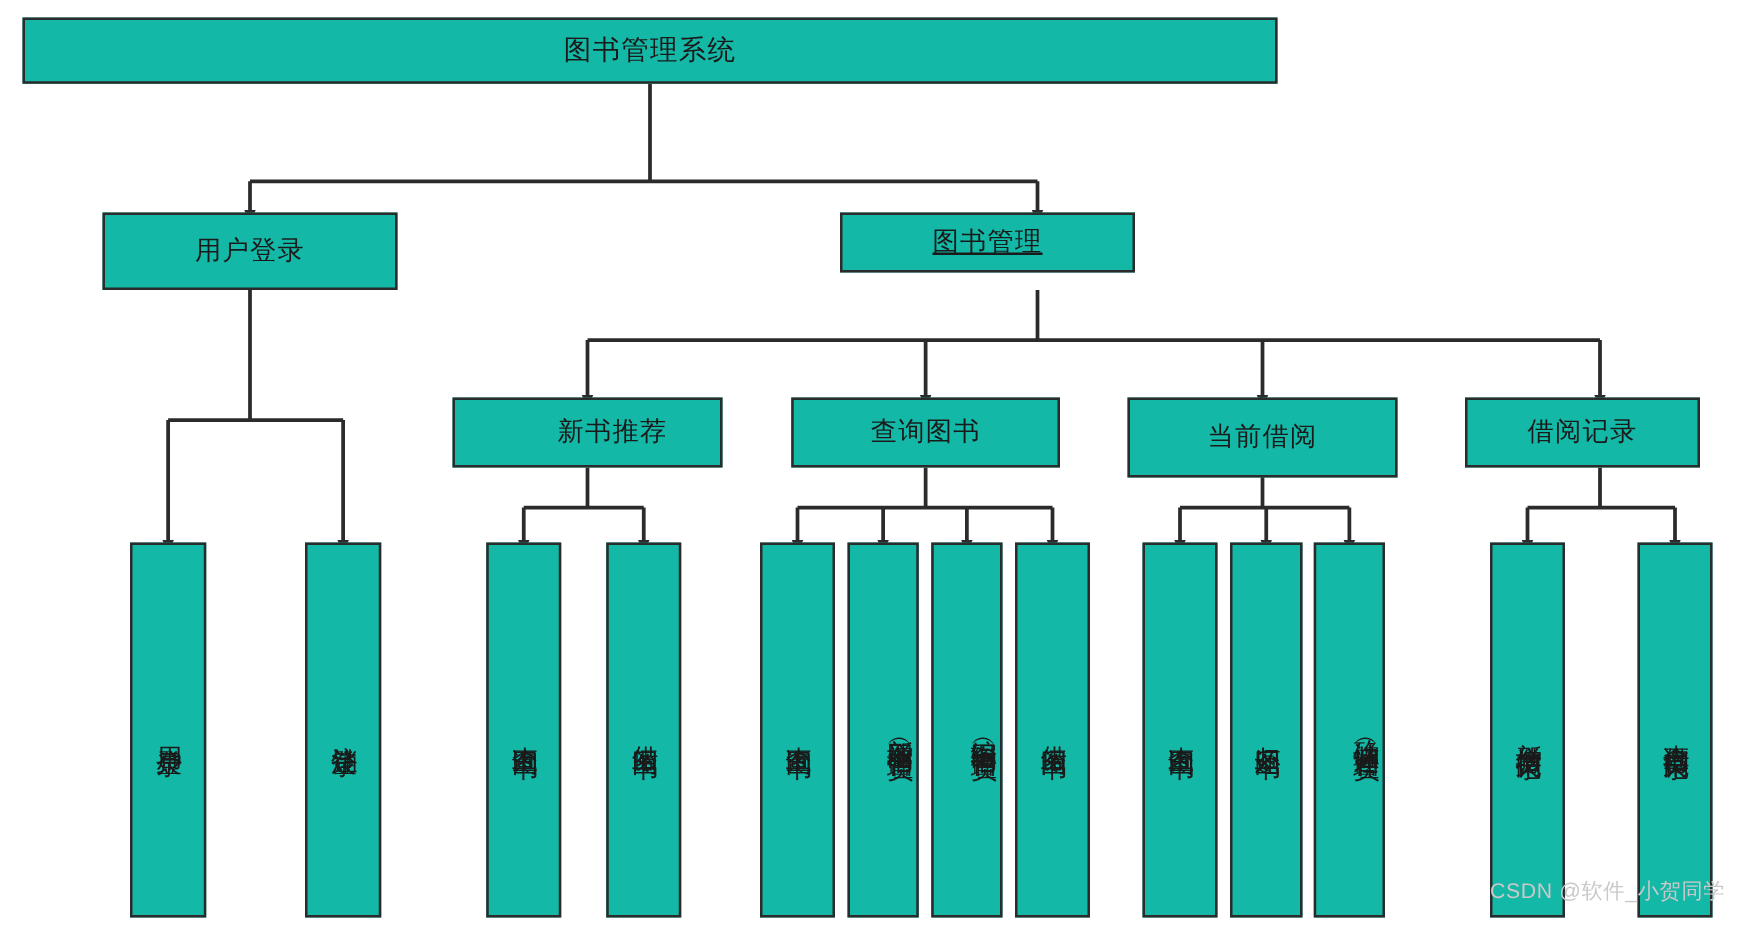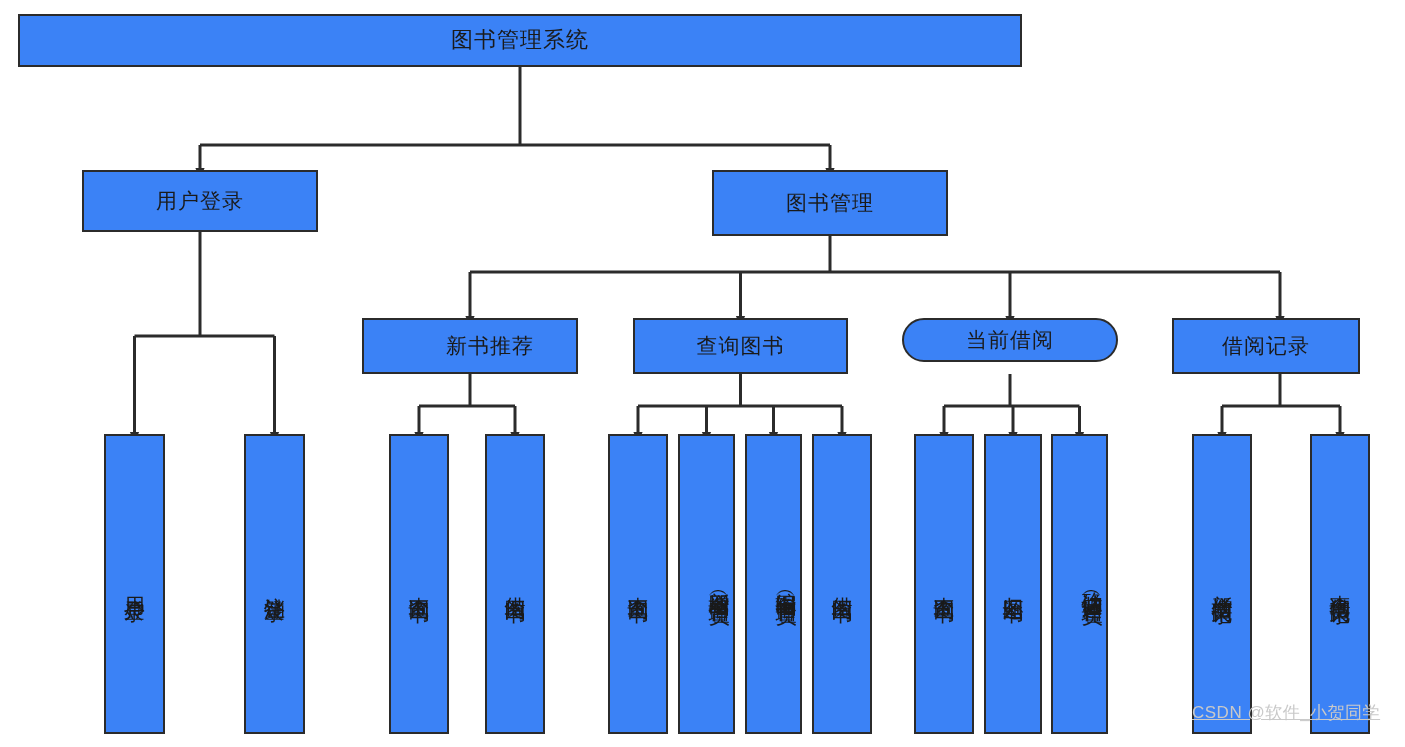--- a/index.html
+++ b/index.html
@@ -21,21 +21,21 @@
     position: absolute;
     left: 0;
     top: 0;
     width: 1405px;
     height: 747px;
   }
   .node {
     position: absolute;
     box-sizing: border-box;
     border: 2px solid #2b2b2b;
-    background: #3b82f6;
+    background: #14b8a6;
     color: #1a1a1a;
     display: flex;
     align-items: center;
     justify-content: center;
     text-align: right;
   }
   .node.h {
     font-size: 21px;
     line-height: 1.2;
     letter-spacing: 1px;
@@ -118,30 +118,30 @@
         <path d="M1340,406 L1340,433" marker-end="url(#arrow)"></path>
       </g>
   </svg>
   <div id="nodes-layer">
       <div class="node h root" style="left: 18px; top: 14px; width: 1004px; height: 53px;">
         <span>图书管理系统</span>
       </div>
       <div class="node h" style="left: 82px; top: 170px; width: 236px; height: 62px;">
         <span>用户登录</span>
       </div>
-      <div class="node h" style="left: 712px; top: 170px; width: 236px; height: 66px;">
+      <div class="node h" style="left: 672px; top: 170px; width: 236px; height: 48px; text-decoration: underline;">
         <span>图书管理</span>
       </div>
       <div class="node h" style="left: 362px; top: 318px; width: 216px; height: 56px; padding-left: 40px;">
         <span>新书推荐</span>
       </div>
       <div class="node h" style="left: 633px; top: 318px; width: 215px; height: 56px;">
         <span>查询图书</span>
       </div>
-      <div class="node h" style="left: 902px; top: 318px; width: 216px; height: 44px; border-radius: 26px;">
+      <div class="node h" style="left: 902px; top: 318px; width: 216px; height: 64px;">
         <span>当前借阅</span>
       </div>
       <div class="node h" style="left: 1172px; top: 318px; width: 188px; height: 56px;">
         <span>借阅记录</span>
       </div>
       <div class="node v" style="left: 104px; top: 434px; width: 61px; height: 300px;">
         <span class="vtext">用户登录</span>
       </div>
       <div class="node v" style="left: 244px; top: 434px; width: 61px; height: 300px;">
         <span class="vtext">注销登录</span>
@@ -173,14 +173,14 @@
       <div class="node v top" style="left: 1051px; top: 434px; width: 57px; height: 300px;">
         <span class="vtext">确认归还（管理员）</span>
       </div>
       <div class="node v" style="left: 1192px; top: 434px; width: 60px; height: 300px;">
         <span class="vtext">新增借阅记录</span>
       </div>
       <div class="node v" style="left: 1310px; top: 434px; width: 60px; height: 300px;">
         <span class="vtext">查询借阅记录</span>
       </div>
     </div>
-  <div class="watermark" style="left: 1192px; top: 701px; text-decoration: underline;">CSDN @软件_小贺同学</div>
+  <div class="watermark" style="left: 1192px; top: 701px;">CSDN @软件_小贺同学</div>
 </div>
 
 </body></html>

